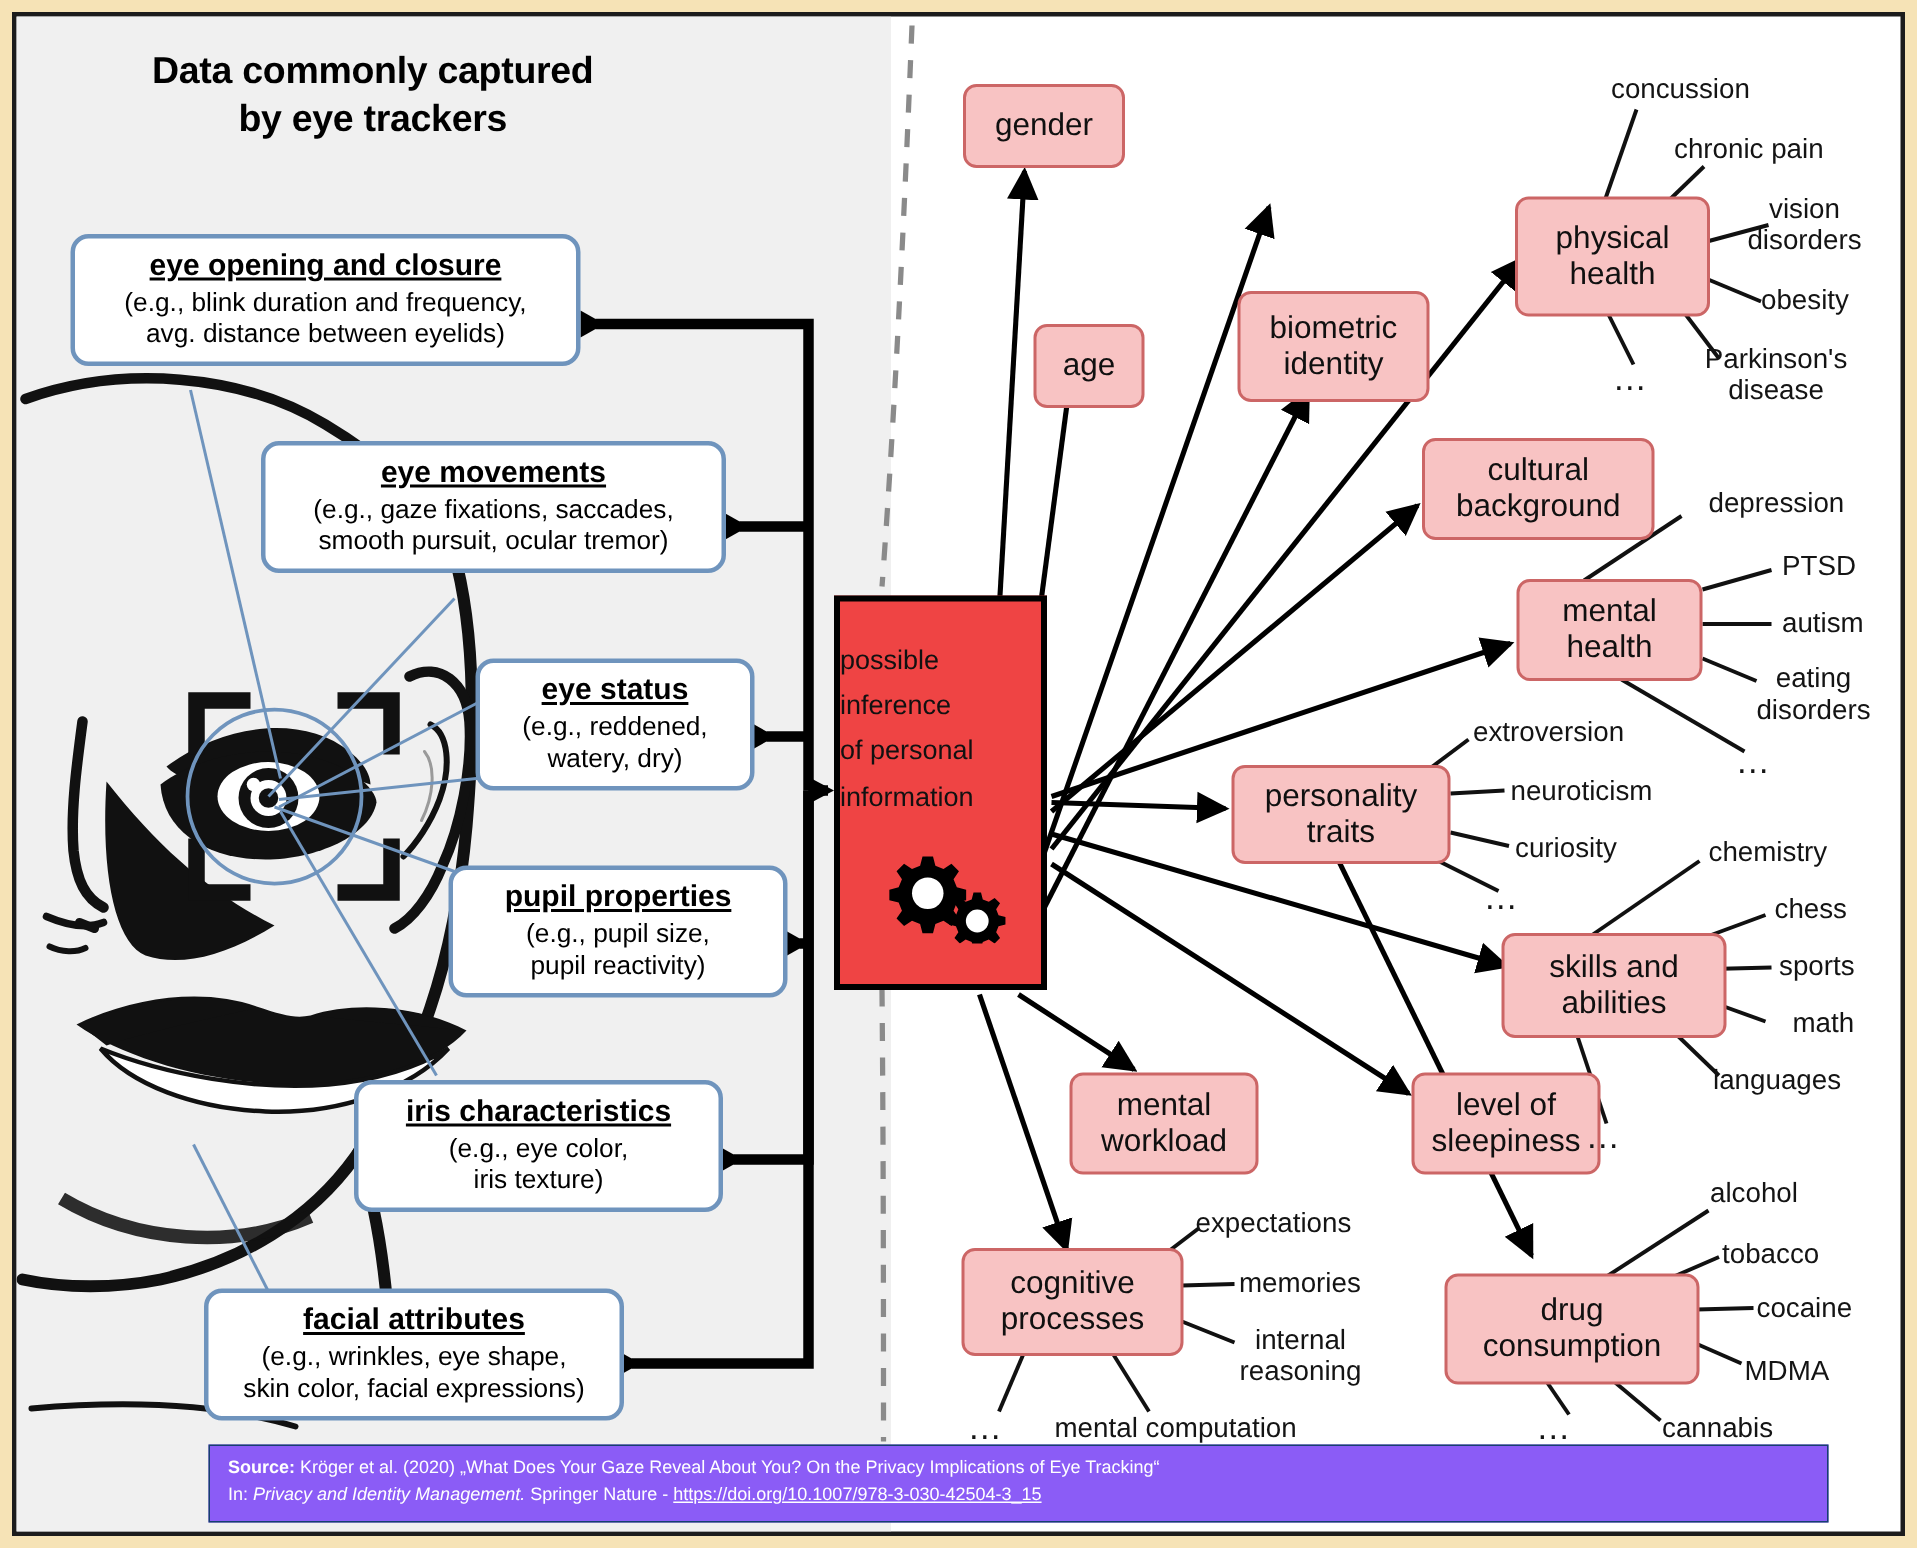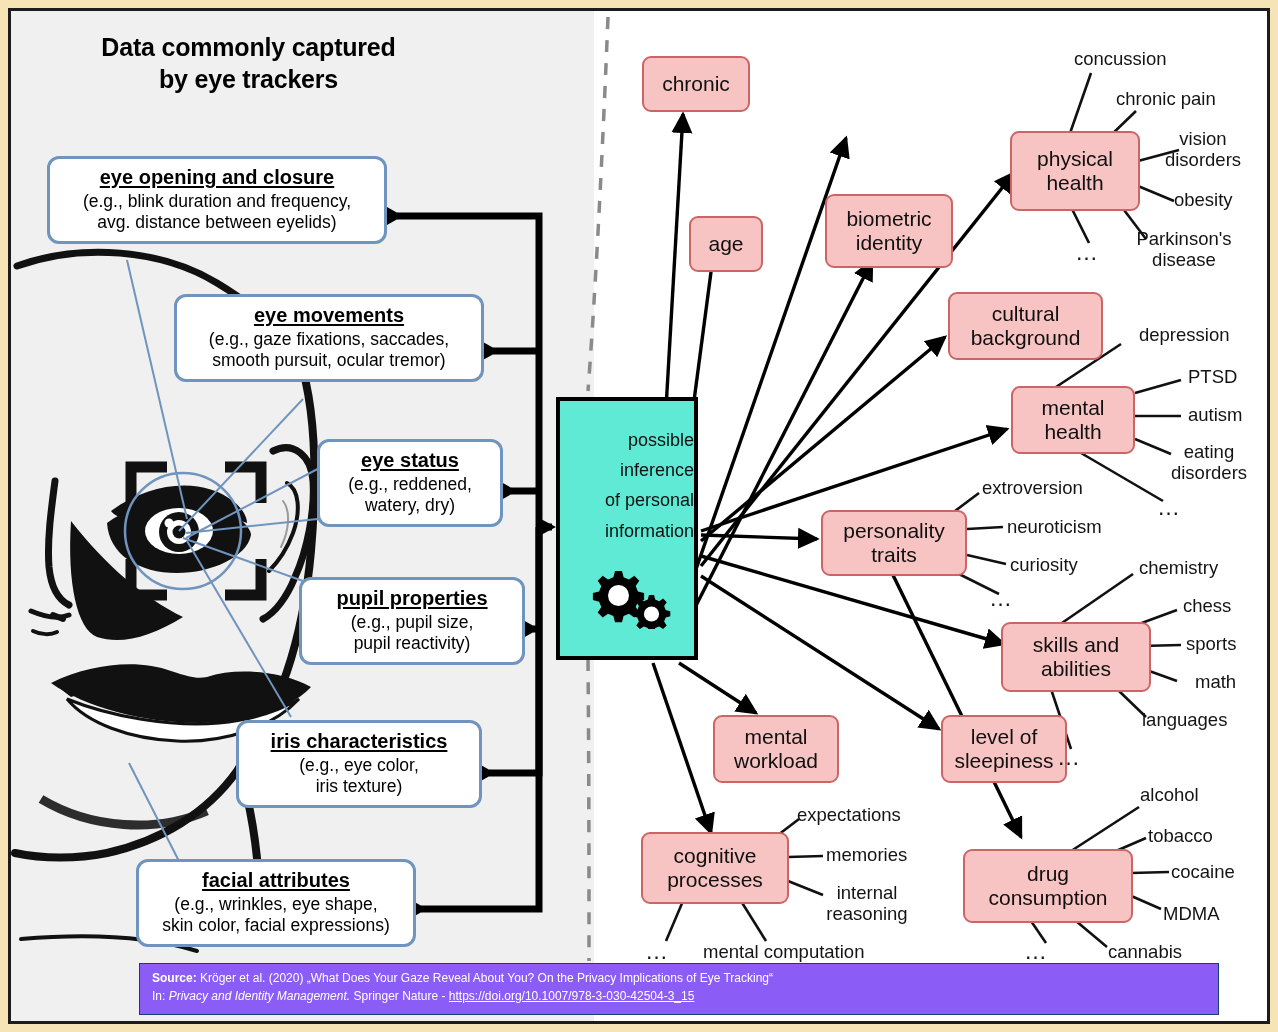--- a/index.html
+++ b/index.html
@@ -45,22 +45,22 @@
   }
   .dbox .t{
     font-size:20px;font-weight:bold;text-decoration:underline;
     text-underline-offset:2px;line-height:1.22;white-space:nowrap;
   }
   .dbox .s{font-size:17.5px;line-height:1.2;margin-top:2px;}
 
   
   #central{
     position:absolute;left:545px;top:386px;width:142px;height:263px;
-    background:#5eead4;border:4px solid #000;box-sizing:border-box;
-    text-align:right;padding-top:24px;
+    background:#ef4444;border:4px solid #000;box-sizing:border-box;
+    text-align:left;padding-top:24px;
     font-size:18px;line-height:1.68;color:#111;
   }
   #gears{position:absolute;left:0;bottom:18px;width:100%;text-align:center;}
 
   
   .pbox{
     position:absolute;
     background:#f8c3c3;
     border:2.5px solid #c66;
     border-radius:9px;
@@ -313,21 +313,21 @@
           <path d="M34 4 l7 0 1.6 6.2 5.4 2.2 5.3-3.6 5 5 -3.6 5.3 2.2 5.4 6.2 1.6 0 7 -6.2 1.6 -2.2 5.4 3.6 5.3 -5 5 -5.3-3.6 -5.4 2.2 -1.6 6.2 -7 0 -1.6-6.2 -5.4-2.2 -5.3 3.6 -5-5 3.6-5.3 -2.2-5.4 -6.2-1.6 0-7 6.2-1.6 2.2-5.4 -3.6-5.3 5-5 5.3 3.6 5.4-2.2 Z"></path>
           <circle cx="37.5" cy="28.5" r="10.5" fill="#fff"></circle>
           <path d="M68 28 l5 0 1.2 4.6 4 1.6 3.9-2.6 3.6 3.6 -2.6 3.9 1.6 4 4.6 1.2 0 5 -4.6 1.2 -1.6 4 2.6 3.9 -3.6 3.6 -3.9-2.6 -4 1.6 -1.2 4.6 -5 0 -1.2-4.6 -4-1.6 -3.9 2.6 -3.6-3.6 2.6-3.9 -1.6-4 -4.6-1.2 0-5 4.6-1.2 1.6-4 -2.6-3.9 3.6-3.6 3.9 2.6 4-1.6 Z"></path>
           <circle cx="70.5" cy="47" r="7.6" fill="#fff"></circle>
         </g>
       </svg>
     </div>
   </div>
 
   <div class="pbox" style="left:631px;top:45px;width:108px;height:56px;">
-    <span style="white-space:pre-line;">chronic</span>
+    <span style="white-space:pre-line;">gender</span>
   </div>
 
   <div class="pbox" style="left:678px;top:205px;width:74px;height:56px;">
     <span style="white-space:pre-line;text-align:right;">age</span>
   </div>
 
 
   <div class="pbox" style="left:814px;top:183px;width:128px;height:74px;">
     <span style="white-space:pre-line;">biometric
 identity</span>

